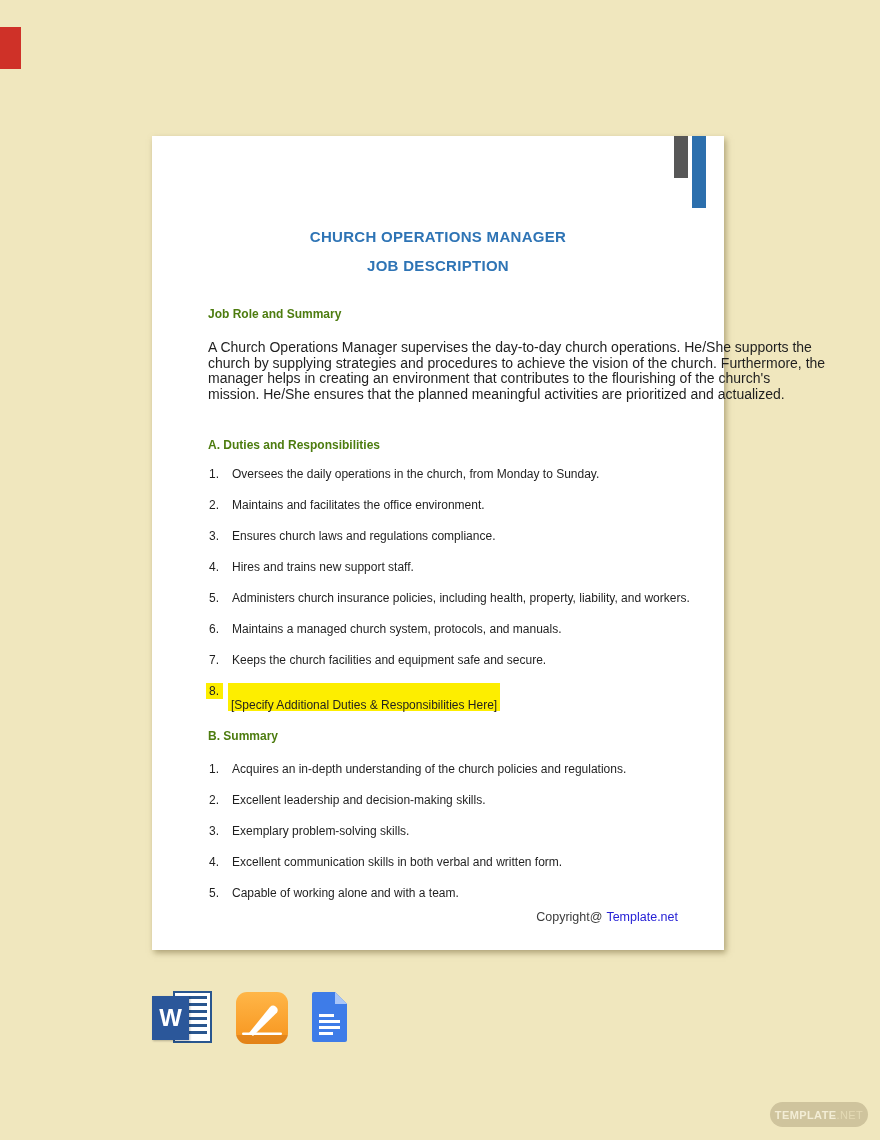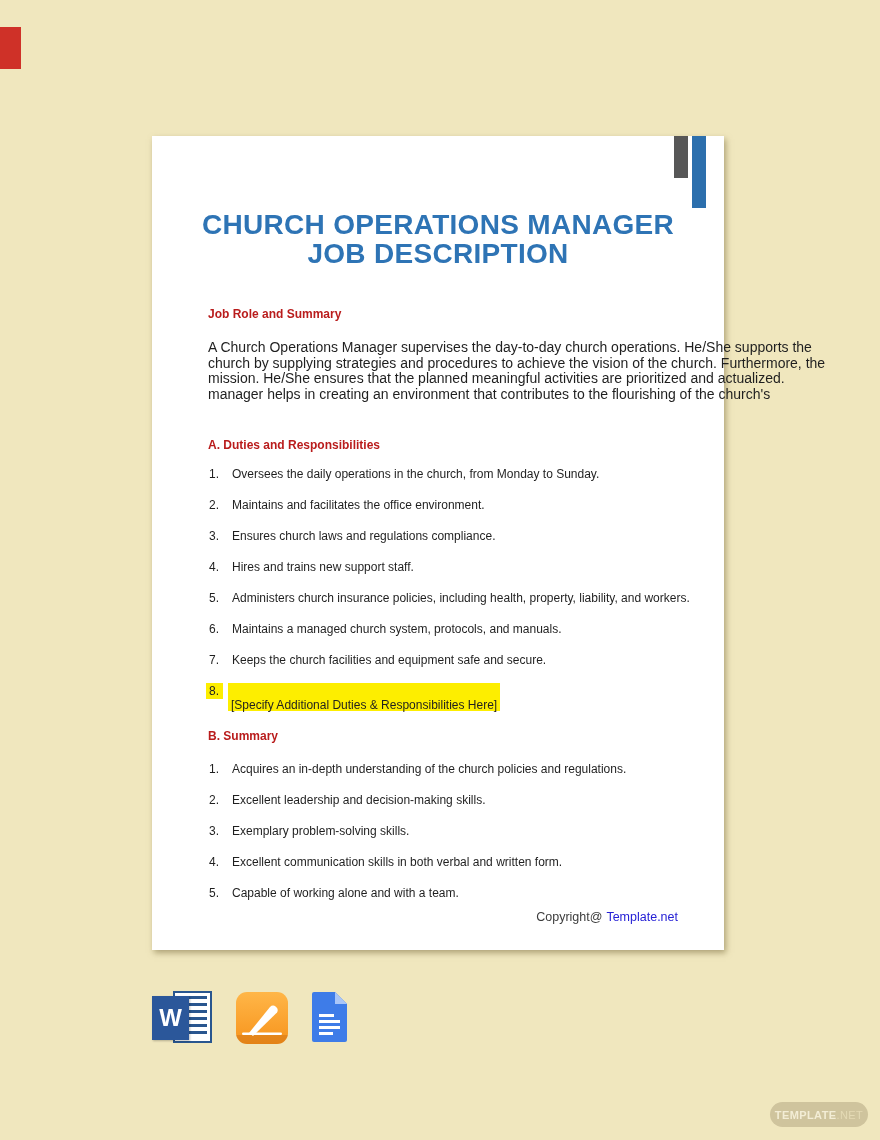--- a/index.html
+++ b/index.html
@@ -13,27 +13,27 @@
   .page {
     position:absolute; left:152px; top:136px; width:572px; height:814px;
     background:#ffffff;
     box-shadow:2px 3px 6px rgba(120,105,60,0.55);
   }
   .bar { position:absolute; top:0; }
   .bar-gray { left:522px; width:14px; height:42px; background:#575757; }
   .bar-blue { left:540px; width:14px; height:72px; background:#2c6fad; }
 
   .doc-title {
-    position:absolute; left:0; right:0; top:74px; margin:0;
+    position:absolute; left:0; right:0; top:74px; margin:12px;
     text-align:center; color:#2e74b5; font-weight:bold;
-    font-size:28px; line-height:29px; letter-spacing:0.3px; white-space:nowrap;
+    font-size:15px; line-height:29px; letter-spacing:0.3px; white-space:nowrap;
   }
   .doc-title span { display:block; }
 
-  .h2 { position:absolute; font-size:12px; font-weight:bold; color:#b91c1c; white-space:nowrap; }
+  .h2 { position:absolute; font-size:12px; font-weight:bold; color:#4d7c0f; white-space:nowrap; }
   .pos-summary-heading { left:56px; top:171px; }
   .pos-duties-heading  { left:56px; top:302px; }
   .pos-skills-heading  { left:56px; top:593px; }
 
   .summary-body {
     position:absolute; left:56px; top:204px; margin:0;
     font-size:14px; line-height:15.6px; color:#1f1f1f;
   }
   .summary-body span { display:block; white-space:nowrap; }
 
@@ -105,22 +105,22 @@
     <h1 class="doc-title">
       <span>CHURCH OPERATIONS MANAGER</span>
       <span>JOB DESCRIPTION</span>
     </h1>
 
     <div class="h2 pos-summary-heading">Job Role and Summary</div>
 
     <p class="summary-body">
       <span>A Church Operations Manager supervises the day-to-day church operations. He/She supports the</span>
       <span>church by supplying strategies and procedures to achieve the vision of the church. Furthermore, the</span>
+      <span>manager helps in creating an environment that contributes to the flourishing of the church's</span>
       <span>mission. He/She ensures that the planned meaningful activities are prioritized and actualized.</span>
-      <span>manager helps in creating an environment that contributes to the flourishing of the church's</span>
     </p>
 
     <div class="h2 pos-duties-heading">A. Duties and Responsibilities</div>
 
     <ol class="list pos-duties-list">
       <li class="li">
         <span class="num">1.</span>
         <span class="txt">Oversees the daily operations in the church, from Monday to Sunday.</span>
       </li>
       <li class="li">

